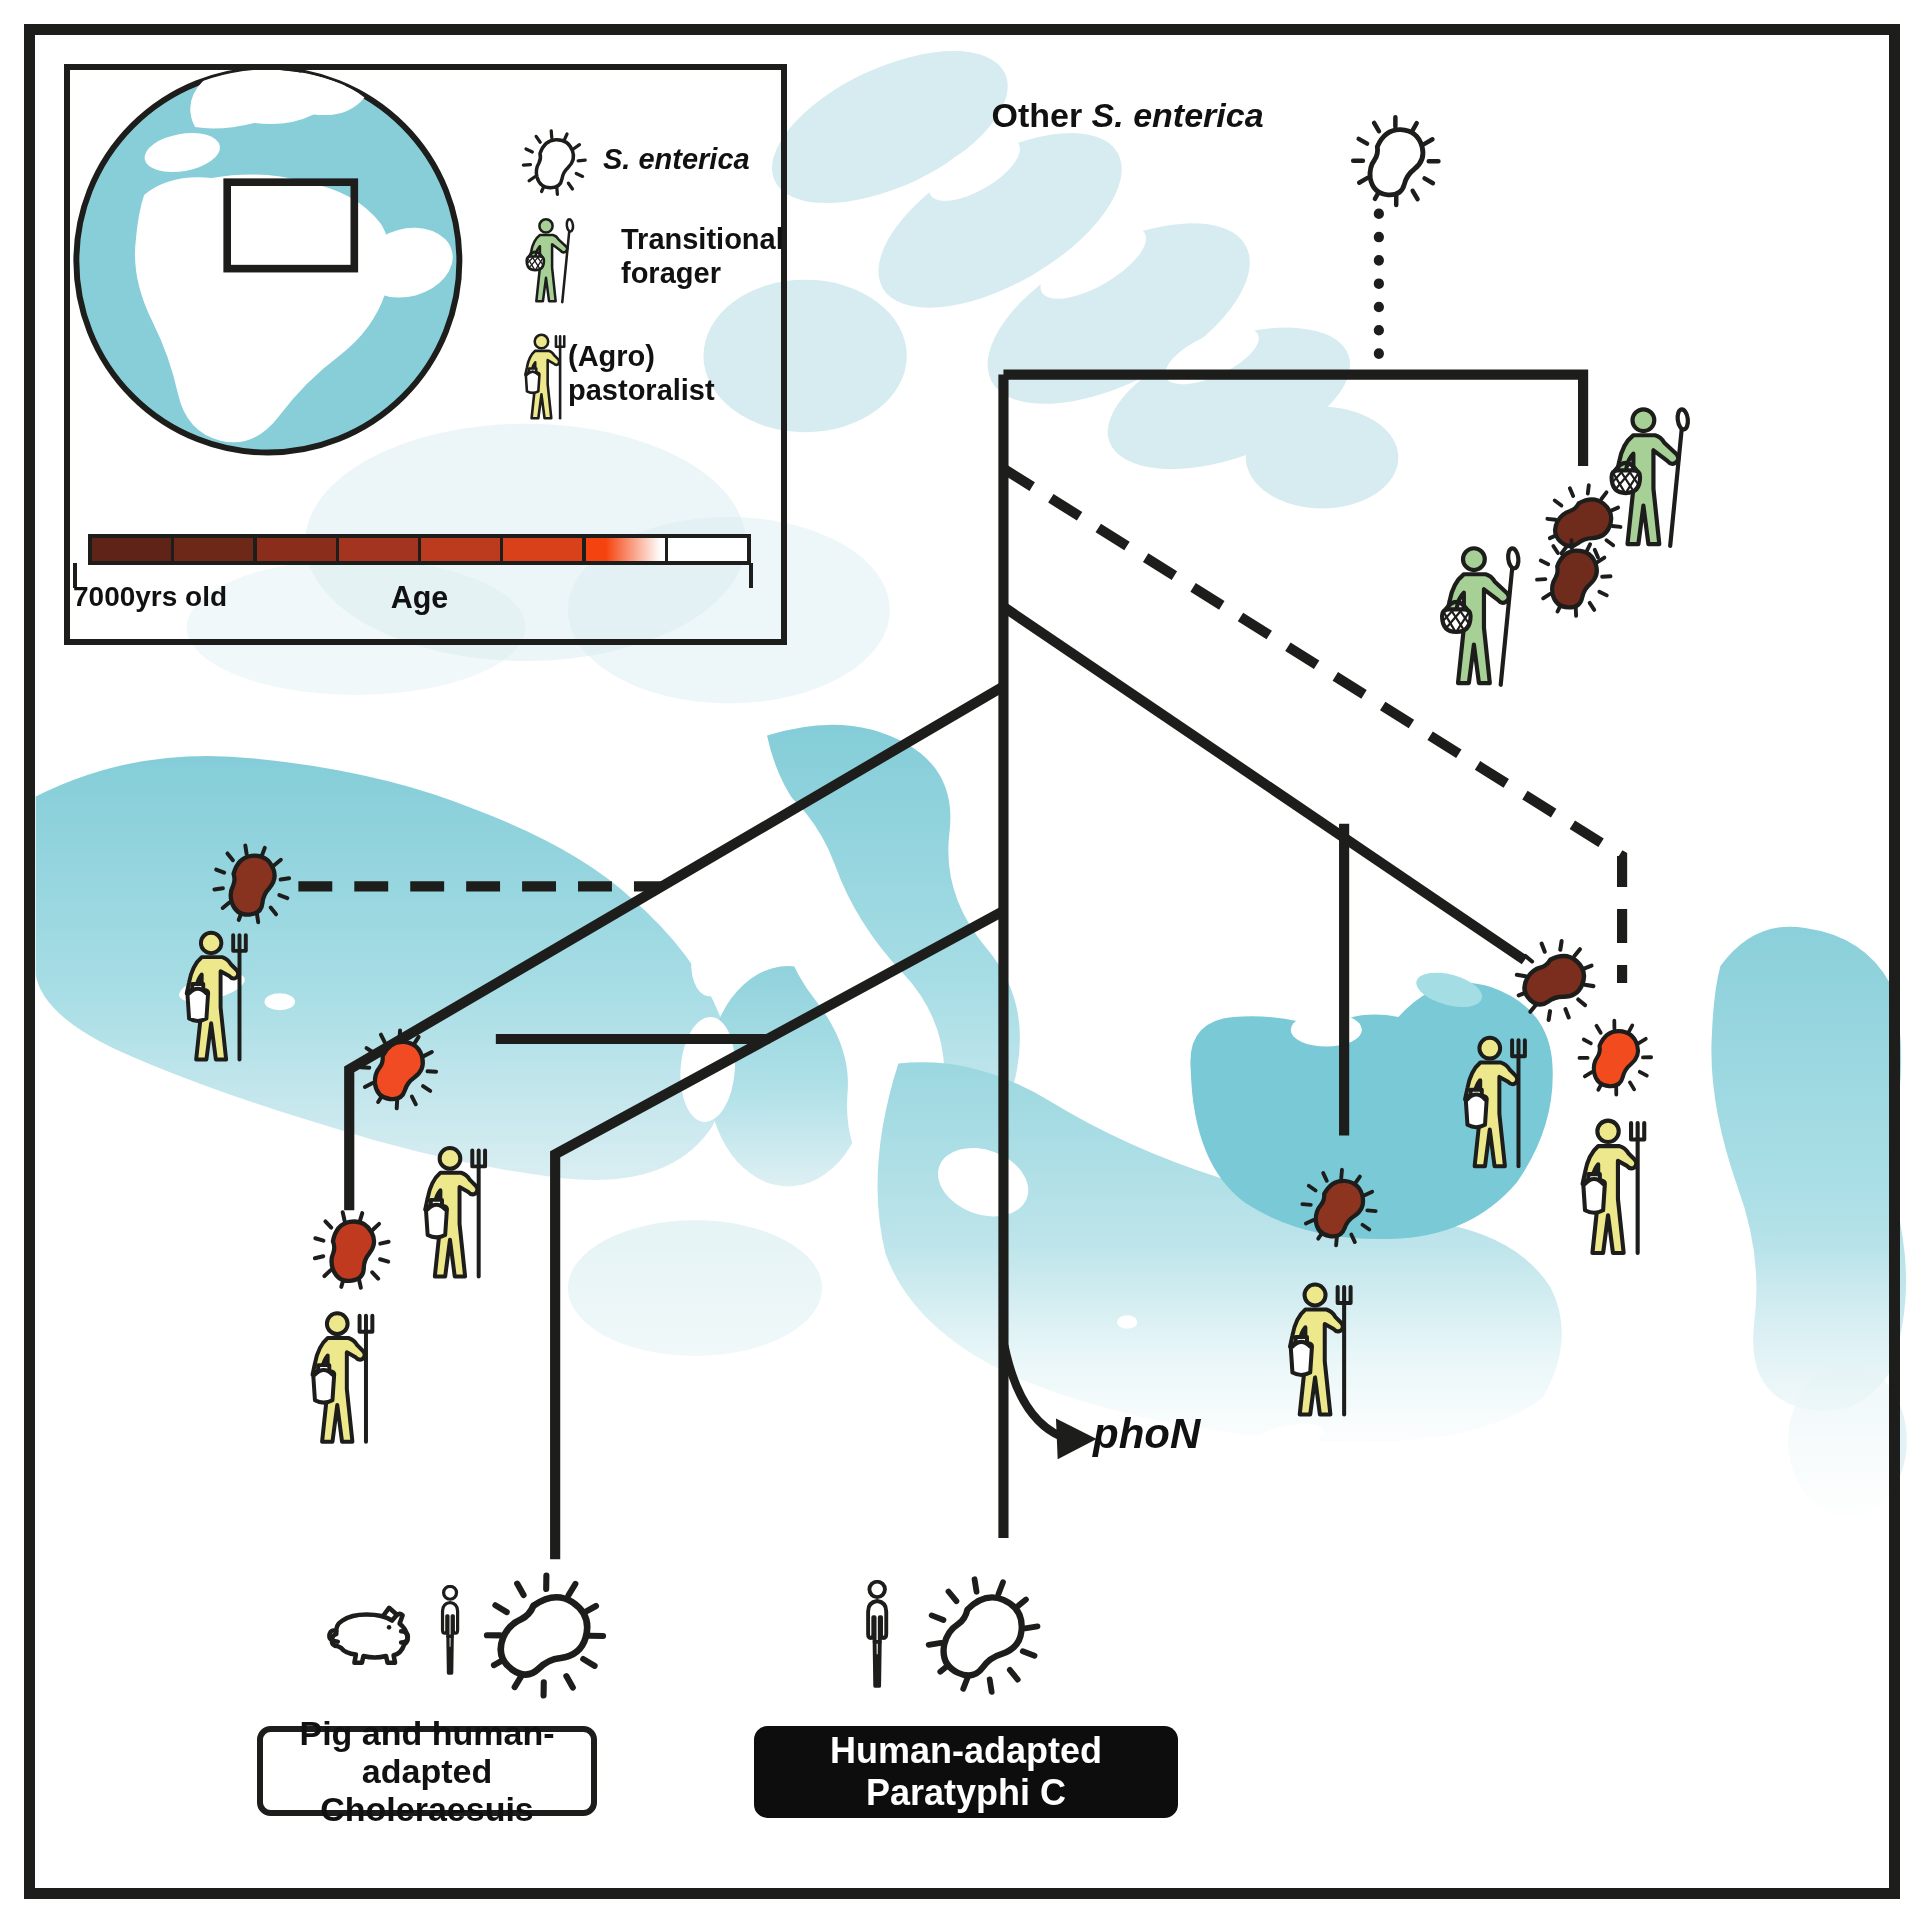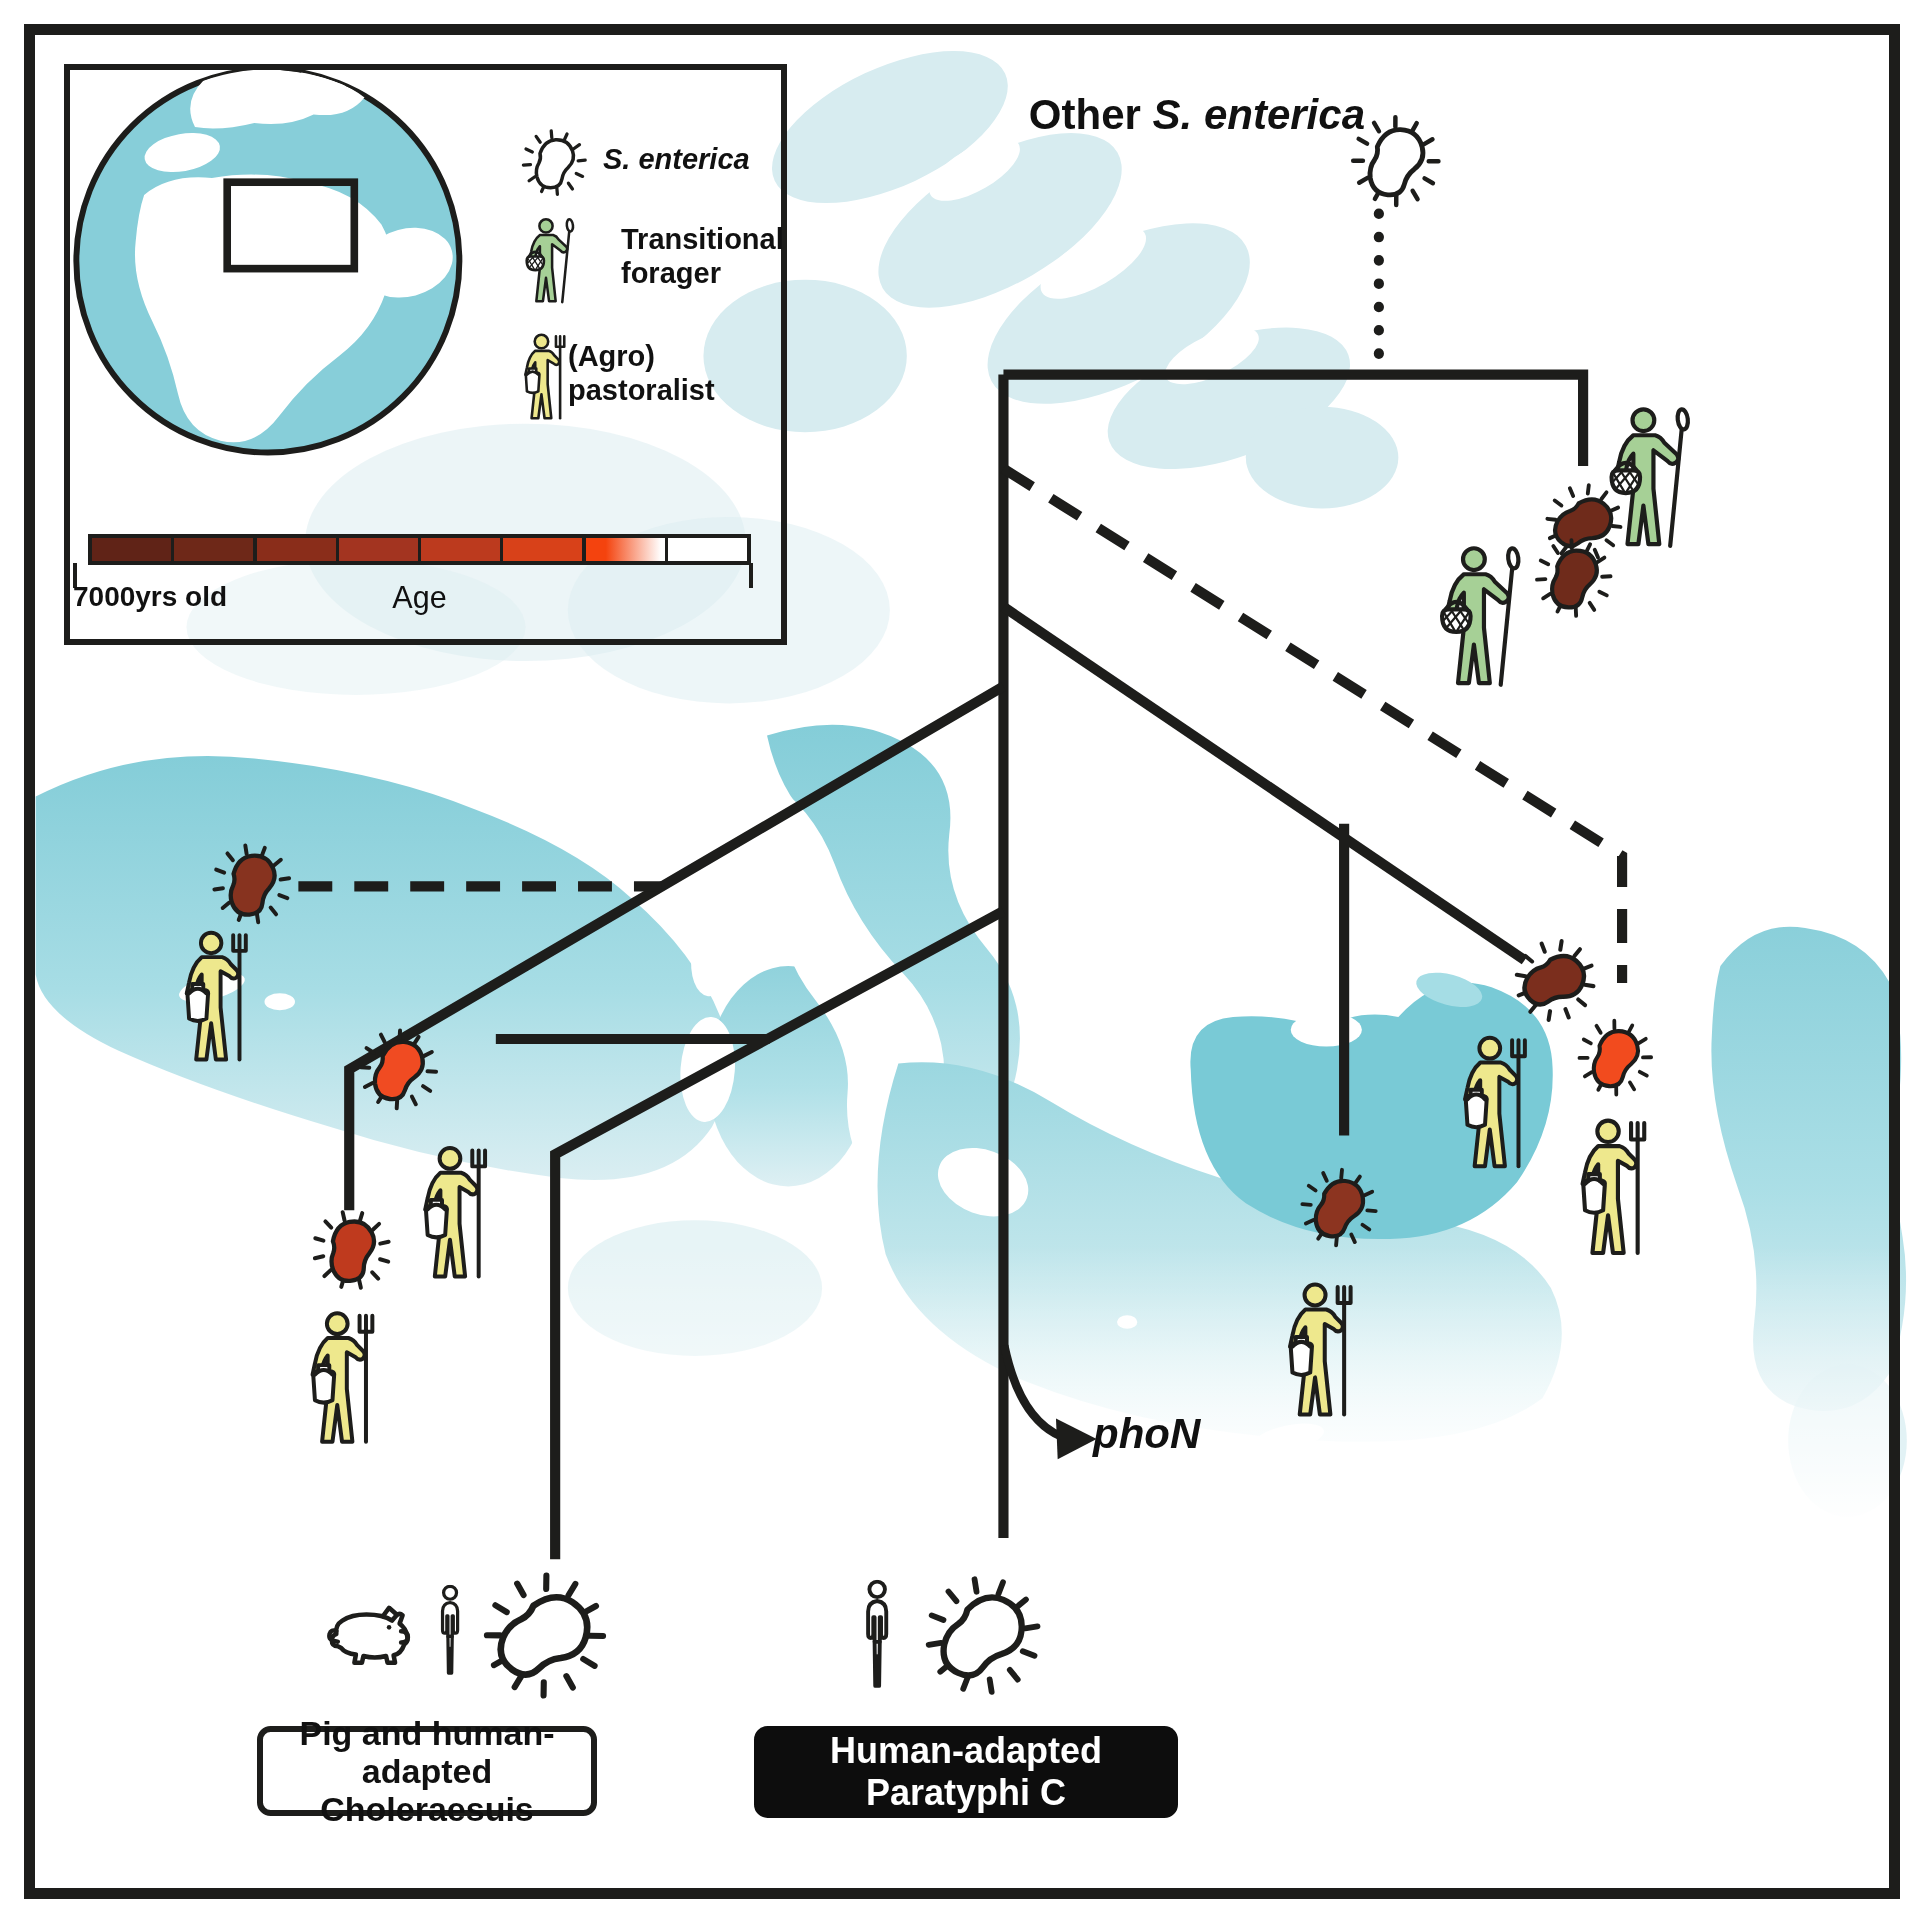--- a/index.html
+++ b/index.html
@@ -16,24 +16,24 @@
   #legend-label-1{left:603px;top:142px;}
   #legend-label-2{left:621px;top:222px;}
   #legend-label-3{left:568px;top:339px;}
   #age-bar{left:88px;top:534px;width:663px;height:31px;border:4.2px solid #1d1d1b;
        box-sizing:border-box;background:#1d1d1b;display:flex;gap:3.4px;}
   #age-bar .cell{flex:1 1 0;height:100%;}
   .tick{width:4.2px;height:25.4px;background:#1d1d1b;}
   #tick-left{left:73px;top:563px;}
   #tick-right{left:749px;top:563px;}
   #age-left{left:73px;top:581px;font-size:28px;font-weight:bold;}
-  #age-center{left:88px;top:580px;width:663px;text-align:center;font-size:30.5px;font-weight:normal;}
+  #age-center{left:88px;top:580px;width:663px;text-align:center;font-size:30.5px;font-weight:bold;}
   #age-right{left:88px;top:581px;width:666px;text-align:right;font-size:28px;font-weight:bold;}
   #header-block{left:890px;top:93px;width:475px;text-align:center;}
-  #header-line1{font-size:42px;font-weight:bold;line-height:44px;text-align:right;}
+  #header-line1{font-size:34px;font-weight:bold;line-height:44px;}
   #header-line2{font-size:36px;font-weight:600;line-height:41px;}
   #phon-label{left:1093px;top:1410px;font-size:42px;font-weight:bold;font-style:italic;}
   .terminal-box{box-sizing:border-box;border-radius:13.6px;text-align:center;}
   #chol-box{left:257px;top:1726px;width:340px;height:90px;background:#ffffff;
        border:6px solid #1d1d1b;font-size:34px;font-weight:bold;line-height:38px;
        display:flex;flex-direction:column;justify-content:center;}
   #para-box{left:754px;top:1726px;width:424px;height:92px;background:#0d0d0d;color:#fff;
        font-size:36px;font-weight:bold;display:flex;align-items:center;justify-content:center;}
 </style>
 </head>

